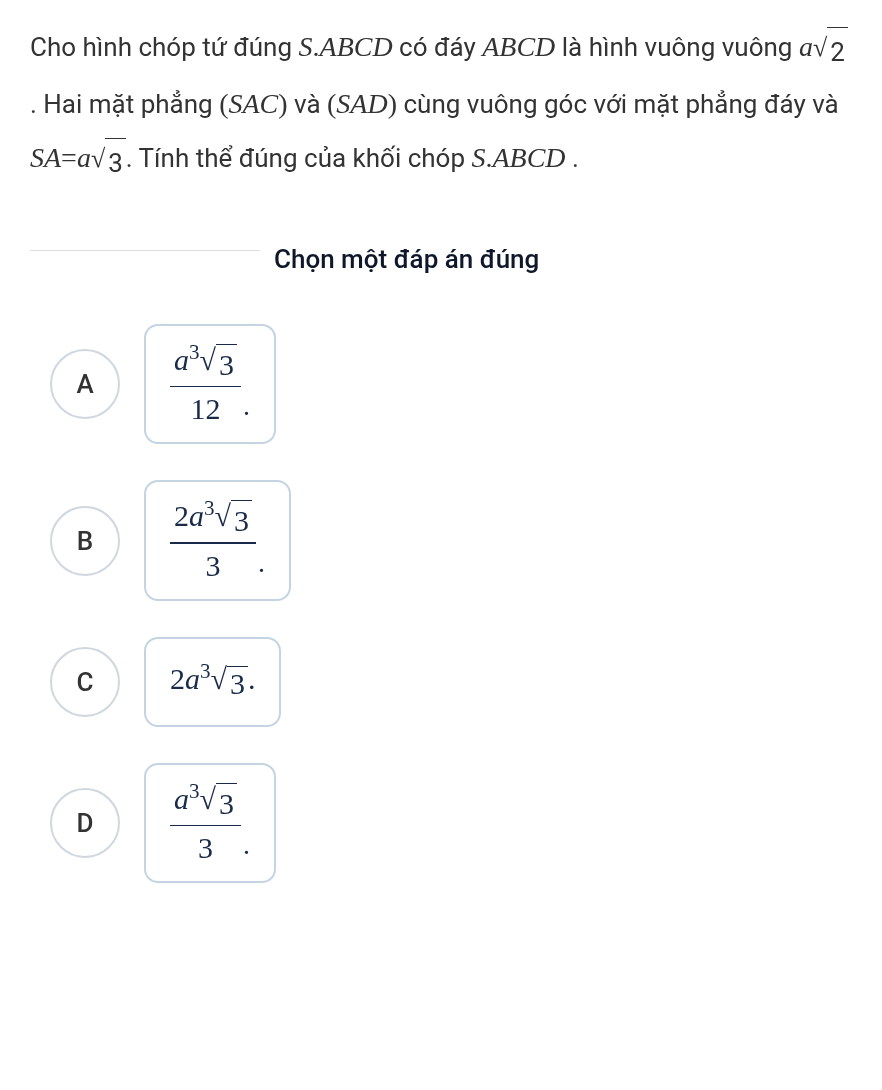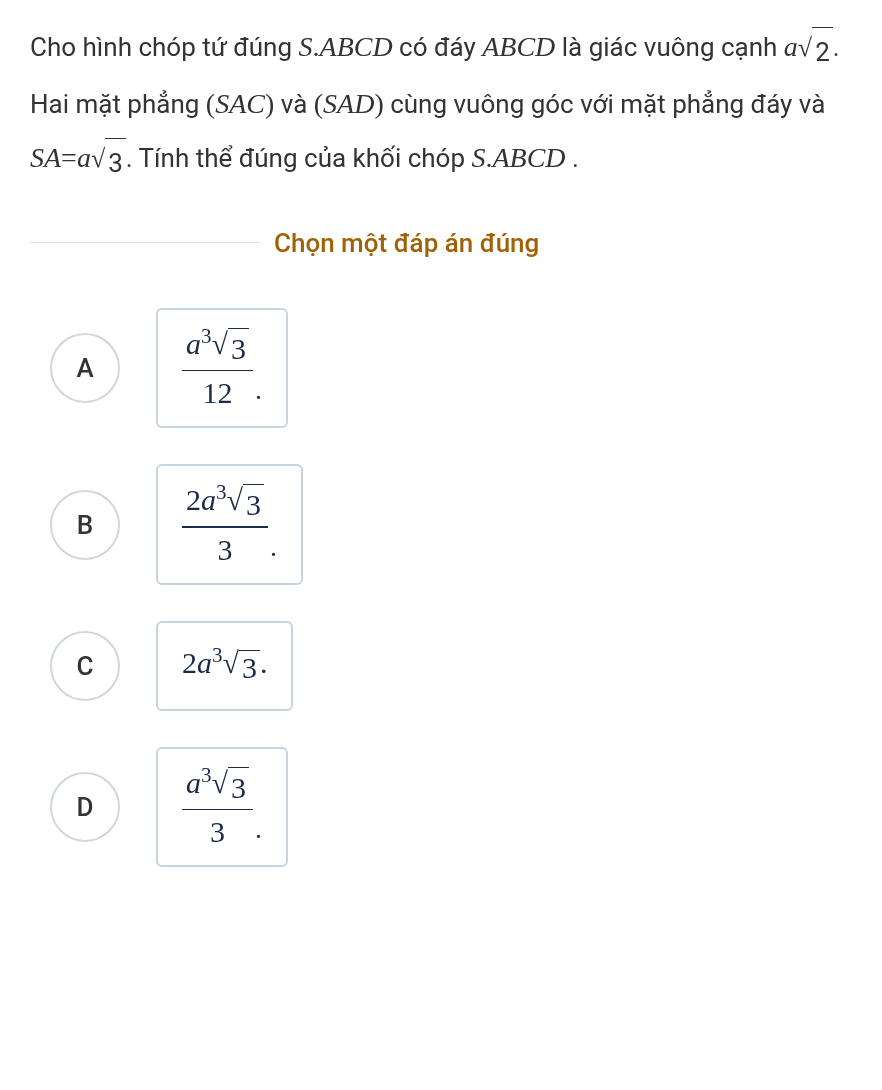--- a/index.html
+++ b/index.html
@@ -37,22 +37,23 @@
     }
     .divider-line {
       flex: 0 0 auto;
       width: 230px;
       height: 1px;
       background: #ddd;
     }
     .divider-text {
       font-size: 26px;
       font-weight: 500;
-      color: #a16207;
+      color: #0f172a;
       padding: 0 14px;
+      margin-top: 16px;
     }
     .options-container {
       display: flex;
       flex-direction: column;
       gap: 36px;
       padding-left: 20px;
     }
     .option-row {
       display: flex;
       align-items: center;
@@ -68,28 +69,27 @@
       justify-content: center;
       font-size: 26px;
       font-weight: 500;
       color: #333;
       background: #fff;
       cursor: pointer;
       flex-shrink: 0;
     }
     .option-box {
       border: 2px solid #c5d4e3;
-      border-radius: 6px;
+      border-radius: 14px;
       padding: 14px 24px;
       display: flex;
       align-items: center;
       justify-content: center;
       min-height: 90px;
       cursor: pointer;
-      margin-left: 12px;
     }
     .fraction {
       display: inline-flex;
       flex-direction: column;
       align-items: center;
       font-family: 'Times New Roman', serif;
       font-size: 30px;
       color: #1a2b4a;
       line-height: 1.3;
     }
@@ -139,21 +139,21 @@
       border-top: 1.5px solid currentColor;
       padding: 0 3px;
       margin-top: 4px;
       font-style: normal;
     }
   </style>
 </head>
 <body>
 
 <div class="question-text">
-  <span>Cho hình chóp tứ đúng </span><span class="math-italic">S</span><span class="math-roman">.</span><span class="math-italic">ABCD</span><span> có đáy </span><span class="math-italic">ABCD</span><span> là giác vuông cạnh </span><span class="math-italic">a</span><span class="sqrt-inline">
+  <span>Cho hình chóp tứ đúng </span><span class="math-italic">S</span><span class="math-roman">.</span><span class="math-italic">ABCD</span><span> có đáy </span><span class="math-italic">ABCD</span><span> là hình vuông vuông </span><span class="math-italic">a</span><span class="sqrt-inline">
       <span class="sqrt-sign">√</span>
       <span class="sqrt-bar">2</span>
     </span><span>. Hai mặt phẳng </span><span class="math-roman">(</span><span class="math-italic">SAC</span><span class="math-roman">)</span><span> và </span><span class="math-roman">(</span><span class="math-italic">SAD</span><span class="math-roman">)</span><span> cùng vuông góc với mặt phẳng đáy và </span><span class="math-italic">SA</span><span class="math-roman">=</span><span class="math-italic">a</span><span class="sqrt-inline">
       <span class="sqrt-sign">√</span>
       <span class="sqrt-bar">3</span>
     </span><span>. Tính thể đúng của khối chóp </span><span class="math-italic">S</span><span class="math-roman">.</span><span class="math-italic">ABCD</span><span> .</span>
 </div>
 
 <div class="divider-section">
   <div class="divider-line"></div>

